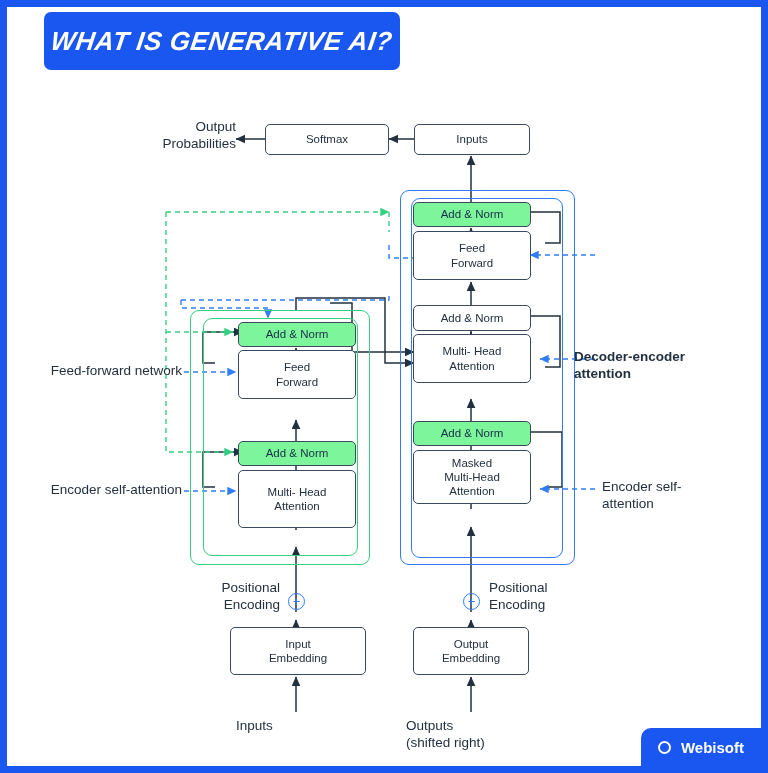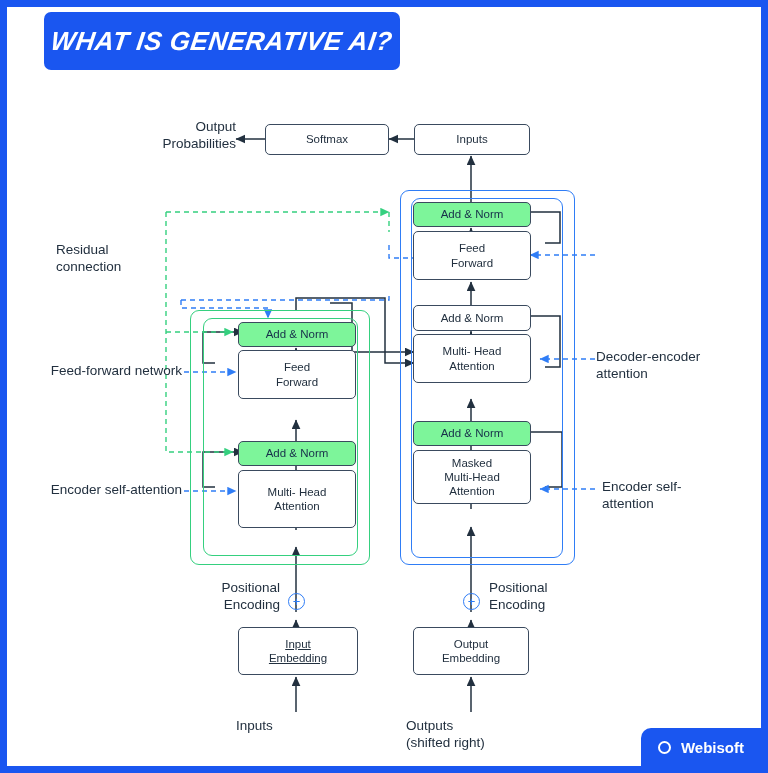--- a/index.html
+++ b/index.html
@@ -251,35 +251,34 @@
   <div class="node" style="left:238px; top:350px; width:118px; height:49px;">
     <span>Feed<br>Forward</span>
   </div>
   <div class="node green" style="left:238px; top:441px; width:118px; height:25px;">
     <span>Add &amp; Norm</span>
   </div>
   <div class="node" style="left:238px; top:470px; width:118px; height:58px;">
     <span>Multi- Head<br>Attention</span>
   </div>
 
-  <div class="node" style="left:238px; top:627px; width:120px; height:48px;text-decoration:underline;">
+  <div class="node" style="left:230px; top:627px; width:136px; height:48px;">
     <span>Input<br>Embedding</span>
   </div>
   <div class="node" style="left:413px; top:627px; width:116px; height:48px;">
     <span>Output<br>Embedding</span>
   </div>
 
   <div class="plus" style="left:288px; top:593px;">+</div>
   <div class="plus" style="left:463px; top:593px;">+</div>
 
   <div class="label right" style="left:108px; top:118px; width:128px;">Output<br>Probabilities</div>
-  <div class="label" style="left:56px; top:241px; width:130px;">Residual<br>connection</div>
   <div class="label right" style="left:14px; top:362px; width:168px;">Feed-forward network</div>
   <div class="label right" style="left:8px; top:481px; width:174px;">Encoder self-attention</div>
-  <div class="label" style="left:596px; top:348px; width:150px;">Decoder-encoder<br>attention</div>
+  <div class="label" style="left:574px; top:348px; width:150px;font-weight:bold;">Decoder-encoder<br>attention</div>
   <div class="label" style="left:602px; top:478px; width:150px;">Encoder self-<br>attention</div>
   <div class="label right" style="left:150px; top:579px; width:130px;">Positional<br>Encoding</div>
   <div class="label" style="left:489px; top:579px; width:130px;">Positional<br>Encoding</div>
   <div class="label center" style="left:236px; top:717px; width:120px;">Inputs</div>
   <div class="label center" style="left:406px; top:717px; width:130px;">Outputs<br>(shifted right)</div>
 </div>
 
 <div id="brand">
   <span class="brand-mark"></span>
   <span class="brand-text">Webisoft</span>

